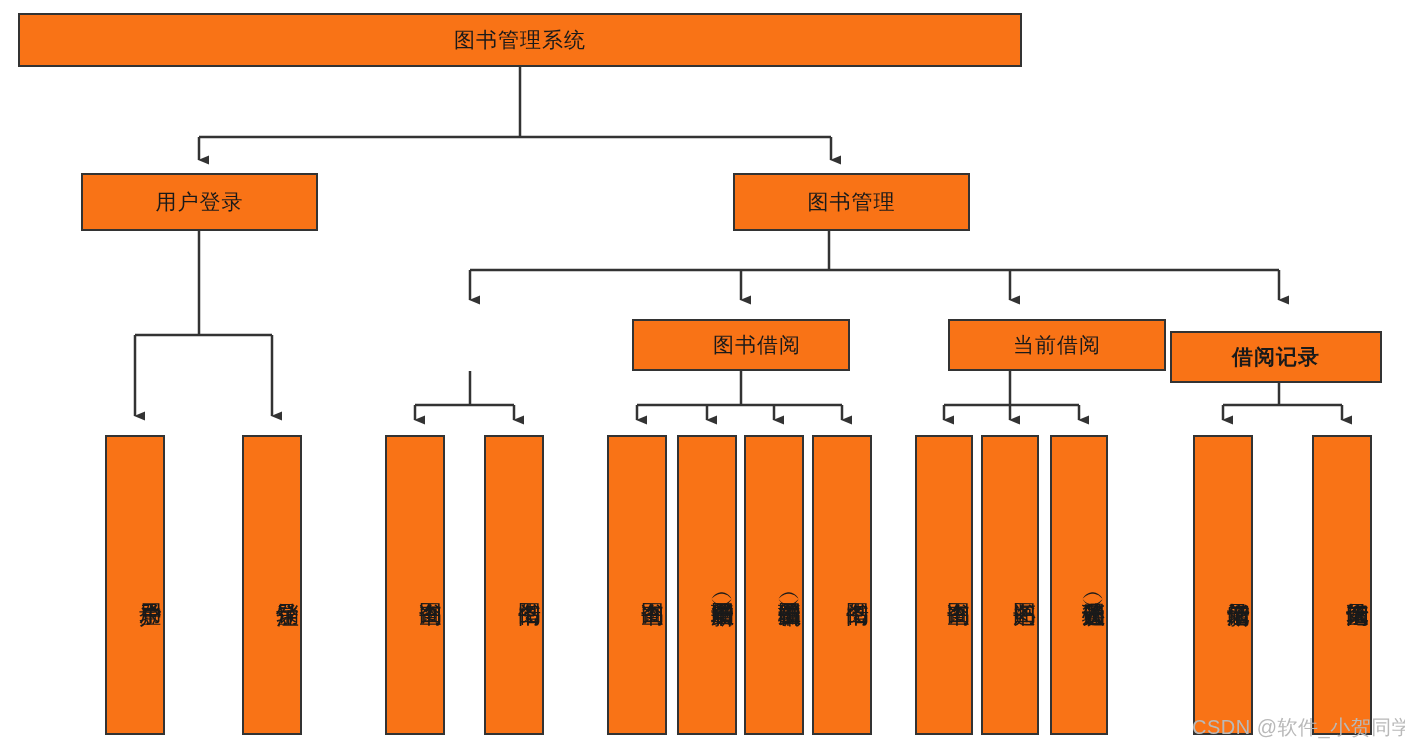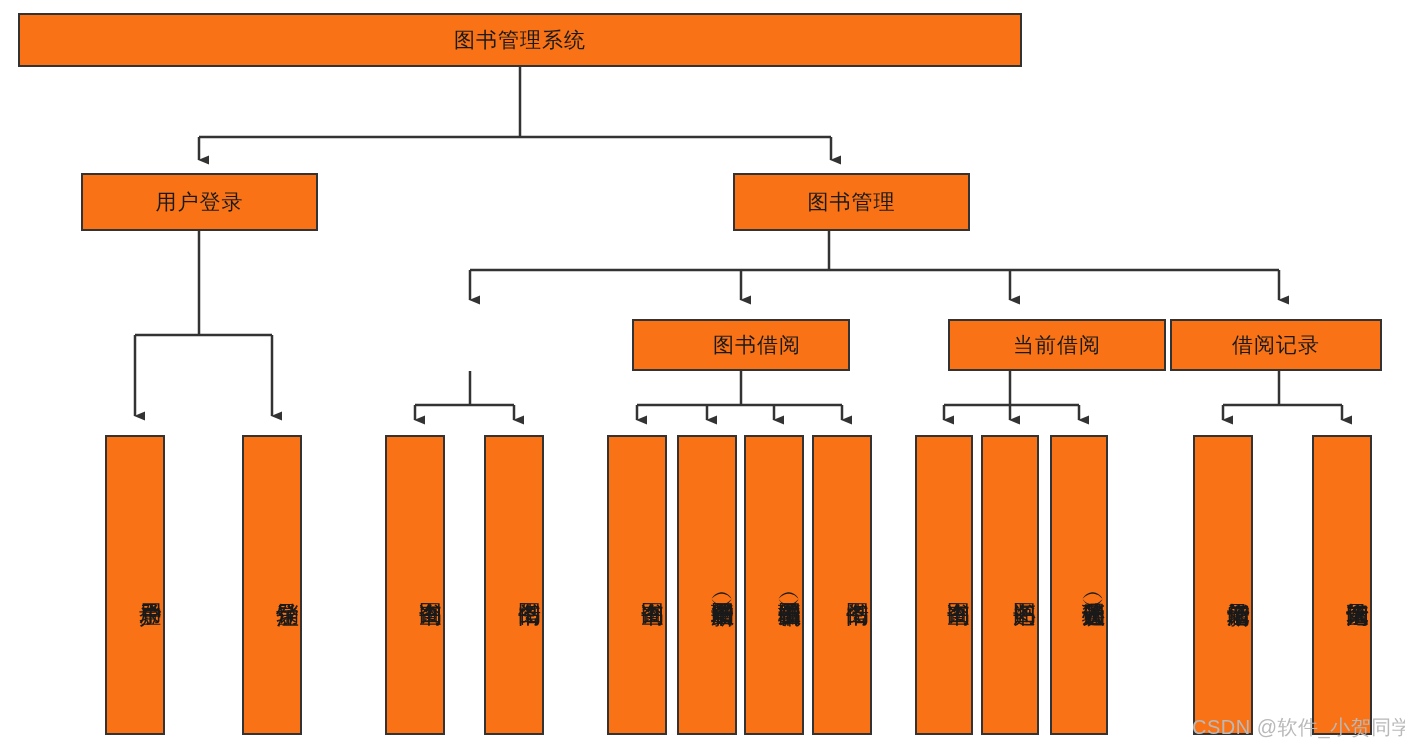--- a/index.html
+++ b/index.html
@@ -126,21 +126,21 @@
   <div class="node horiz" id="node-book-manage" style="left: 733px; top: 173px; width: 237px; height: 58px;">
     <span class="node-label">图书管理</span>
   </div>
 
   <div class="node horiz" id="node-book-borrow" style="left: 632px; top: 319px; width: 218px; height: 52px; padding-left: 32px;">
     <span class="node-label">图书借阅</span>
   </div>
   <div class="node horiz" id="node-current-borrow" style="left: 901px; top: 319px; width: 218px; height: 52px; margin-left: 47px;">
     <span class="node-label">当前借阅</span>
   </div>
-  <div class="node horiz" id="node-borrow-record" style="left: 1170px; top: 319px; width: 212px; height: 52px;">
+  <div class="node horiz" id="node-borrow-record" style="left: 1170px; top: 331px; width: 212px; height: 52px; font-weight: bold;">
     <span class="node-label">借阅记录</span>
   </div>
 
   <div class="node vert" id="leaf-0" style="left: 105px; top: 435px; width: 60px; height: 300px;">
     <span class="node-label">用户登录</span>
   </div>
   <div class="node vert" id="leaf-1" style="left: 242px; top: 435px; width: 60px; height: 300px;">
     <span class="node-label">注销登录</span>
   </div>
   <div class="node vert" id="leaf-2" style="left: 385px; top: 435px; width: 60px; height: 300px;">

